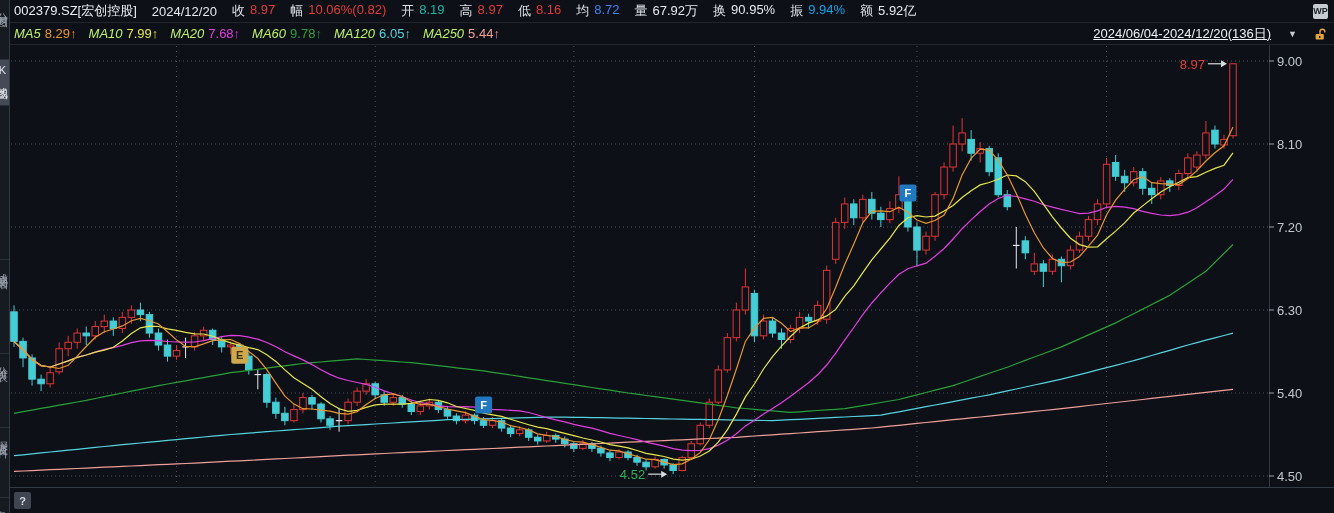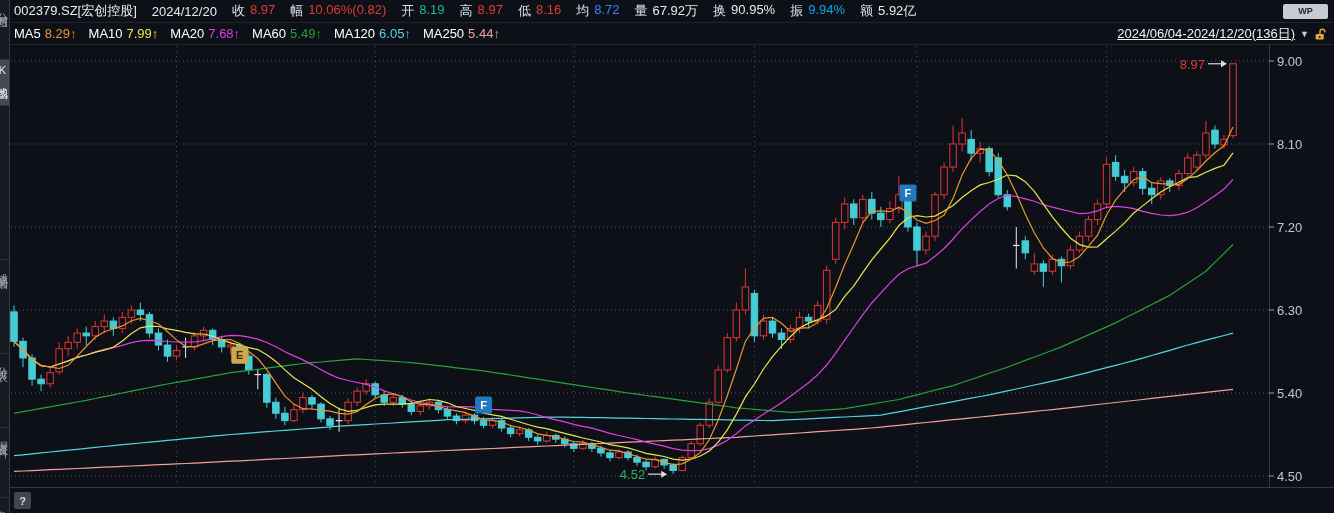--- a/index.html
+++ b/index.html
@@ -5,29 +5,29 @@
   html,body{margin:0;padding:0;background:#07090c;}
   .app{position:relative;width:1334px;height:513px;background:#0d1017;overflow:hidden;
        font-family:"Liberation Sans","DejaVu Sans",sans-serif;}
   
   .top-bar{position:absolute;left:10px;top:0;width:1324px;height:23px;display:flex;align-items:center;
            gap:15px;font-size:13px;color:#e6e9ee;border-bottom:1px solid #20252e;padding-left:4px;
            box-sizing:border-box;background:#0d1017;z-index:3;}
   .hdr-sym{color:#eceff3;}
   .hdr-field{display:flex;gap:5px;white-space:nowrap;}
   .hdr-field .lab{color:#dfe3e9;}
-  .wp-icon{margin-left:auto;margin-right:6px;width:45px;height:15px;background:#c6cbd2;border-radius:2px;
+  .wp-icon{margin-left:auto;margin-right:6px;width:15px;height:15px;background:#c6cbd2;border-radius:2px;
            display:flex;align-items:center;justify-content:center;font-size:9px;font-weight:bold;color:#1c2026;}
   
   .ma-bar{position:absolute;left:10px;top:23px;width:1324px;height:22px;display:flex;align-items:center;
           gap:12px;font-size:13px;border-bottom:1px solid #20252e;padding-left:4px;box-sizing:border-box;
           background:#0d1017;z-index:3;}
   .ma-item{display:flex;gap:4px;white-space:nowrap;}
-  .ma-item .lab{color:#ffffff;}
-  .ma-right{margin-left:auto;display:flex;align-items:center;gap:5px;padding-right:6px;}
+  .ma-item .lab{color:#bef264;font-style:italic;}
+  .ma-right{margin-left:auto;display:flex;align-items:center;gap:17px;padding-right:6px;}
   .range-link{color:#eef1f5;text-decoration:underline;cursor:pointer;}
   .dd{font-size:9px;color:#c8ccd4;}
   
   .sidebar{position:absolute;left:0;top:0;width:10px;height:513px;background:#161a21;
            border-right:1px solid #343a44;z-index:4;box-sizing:border-box;overflow:hidden;}
   .side-item{width:10px;overflow:hidden;border-bottom:1px solid #2b313b;box-sizing:border-box;
              display:flex;align-items:flex-start;justify-content:center;}
   .side-item span{writing-mode:vertical-rl;text-orientation:upright;font-size:11px;color:#98a0ab;
                   letter-spacing:2px;transform:translateX(-3px);padding-top:4px;white-space:nowrap;}
   .side-item.sel{background:#454b56;}
@@ -439,21 +439,21 @@
         <span class="ma-item">
           <span class="lab">MA10</span>
           <span style="color: rgb(231, 230, 75);">7.99↑</span>
         </span>
         <span class="ma-item">
           <span class="lab">MA20</span>
           <span style="color: rgb(226, 62, 226);">7.68↑</span>
         </span>
         <span class="ma-item">
           <span class="lab">MA60</span>
-          <span style="color: rgb(40, 161, 56);">5.49↑</span>
+          <span style="color: rgb(40, 161, 56);">9.78↑</span>
         </span>
         <span class="ma-item">
           <span class="lab">MA120</span>
           <span style="color: rgb(85, 212, 224);">6.05↑</span>
         </span>
         <span class="ma-item">
           <span class="lab">MA250</span>
           <span style="color: rgb(240, 160, 153);">5.44↑</span>
         </span>
       </span>

